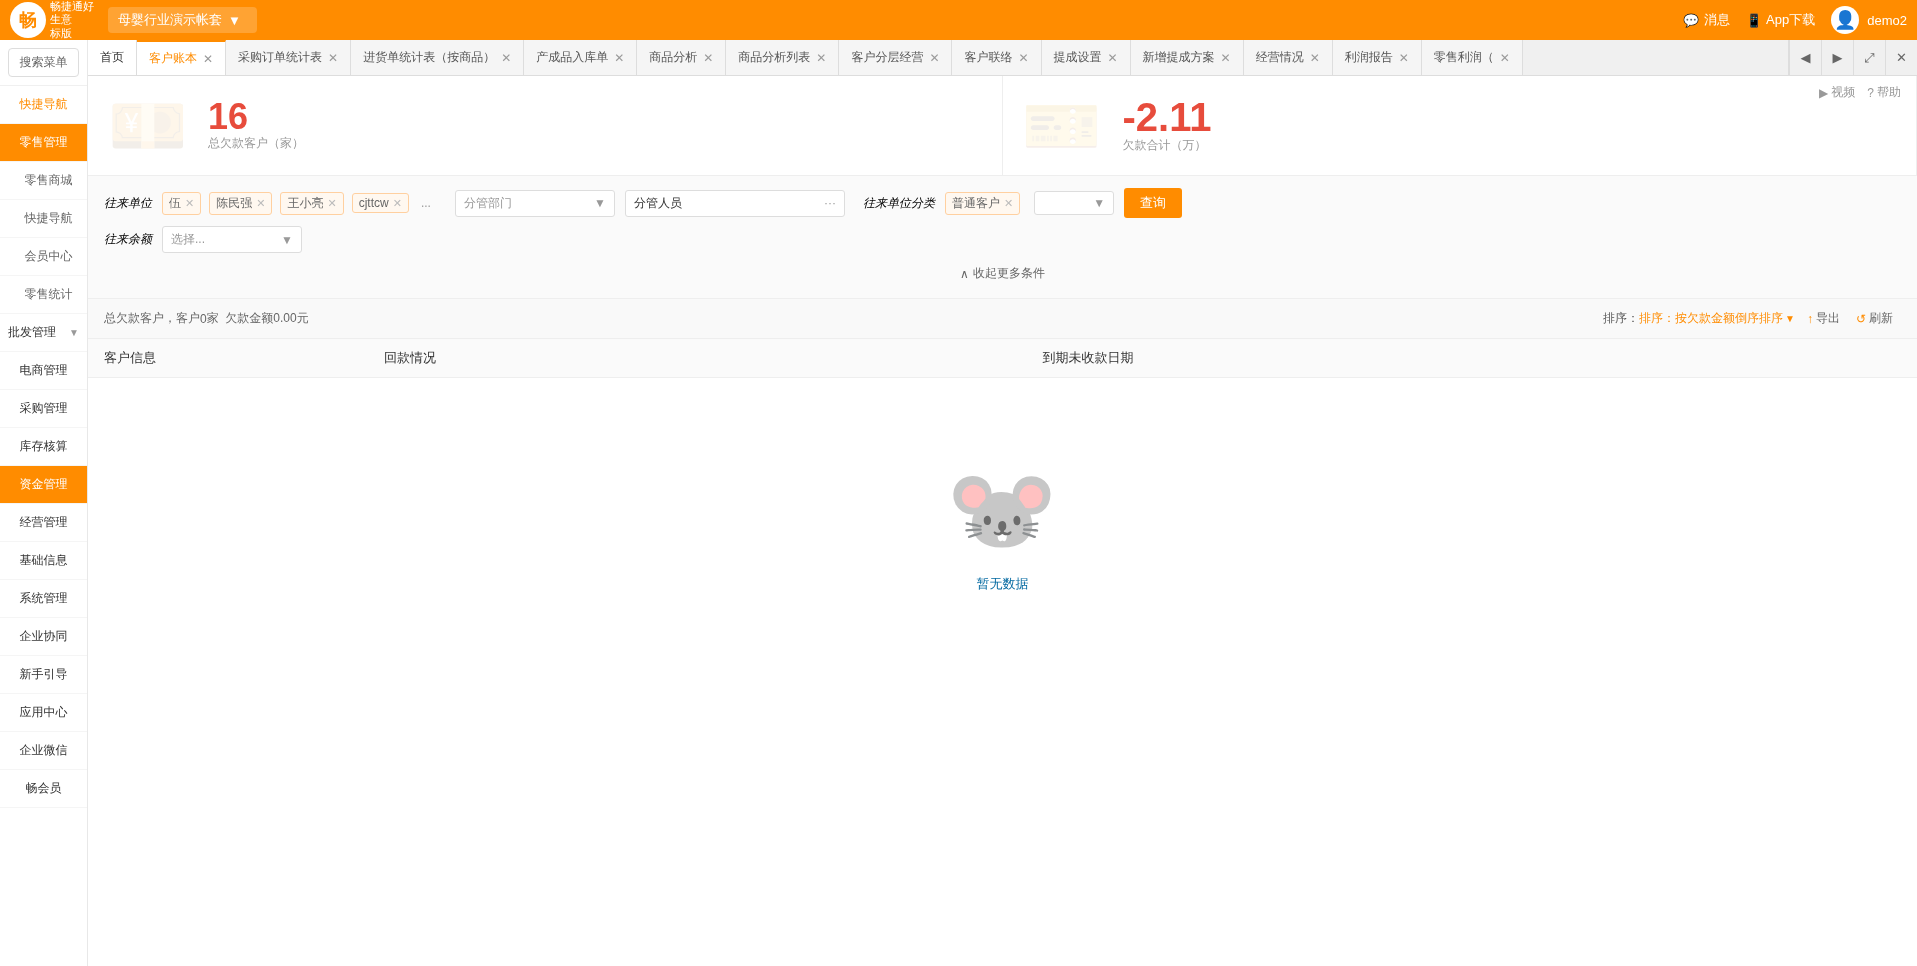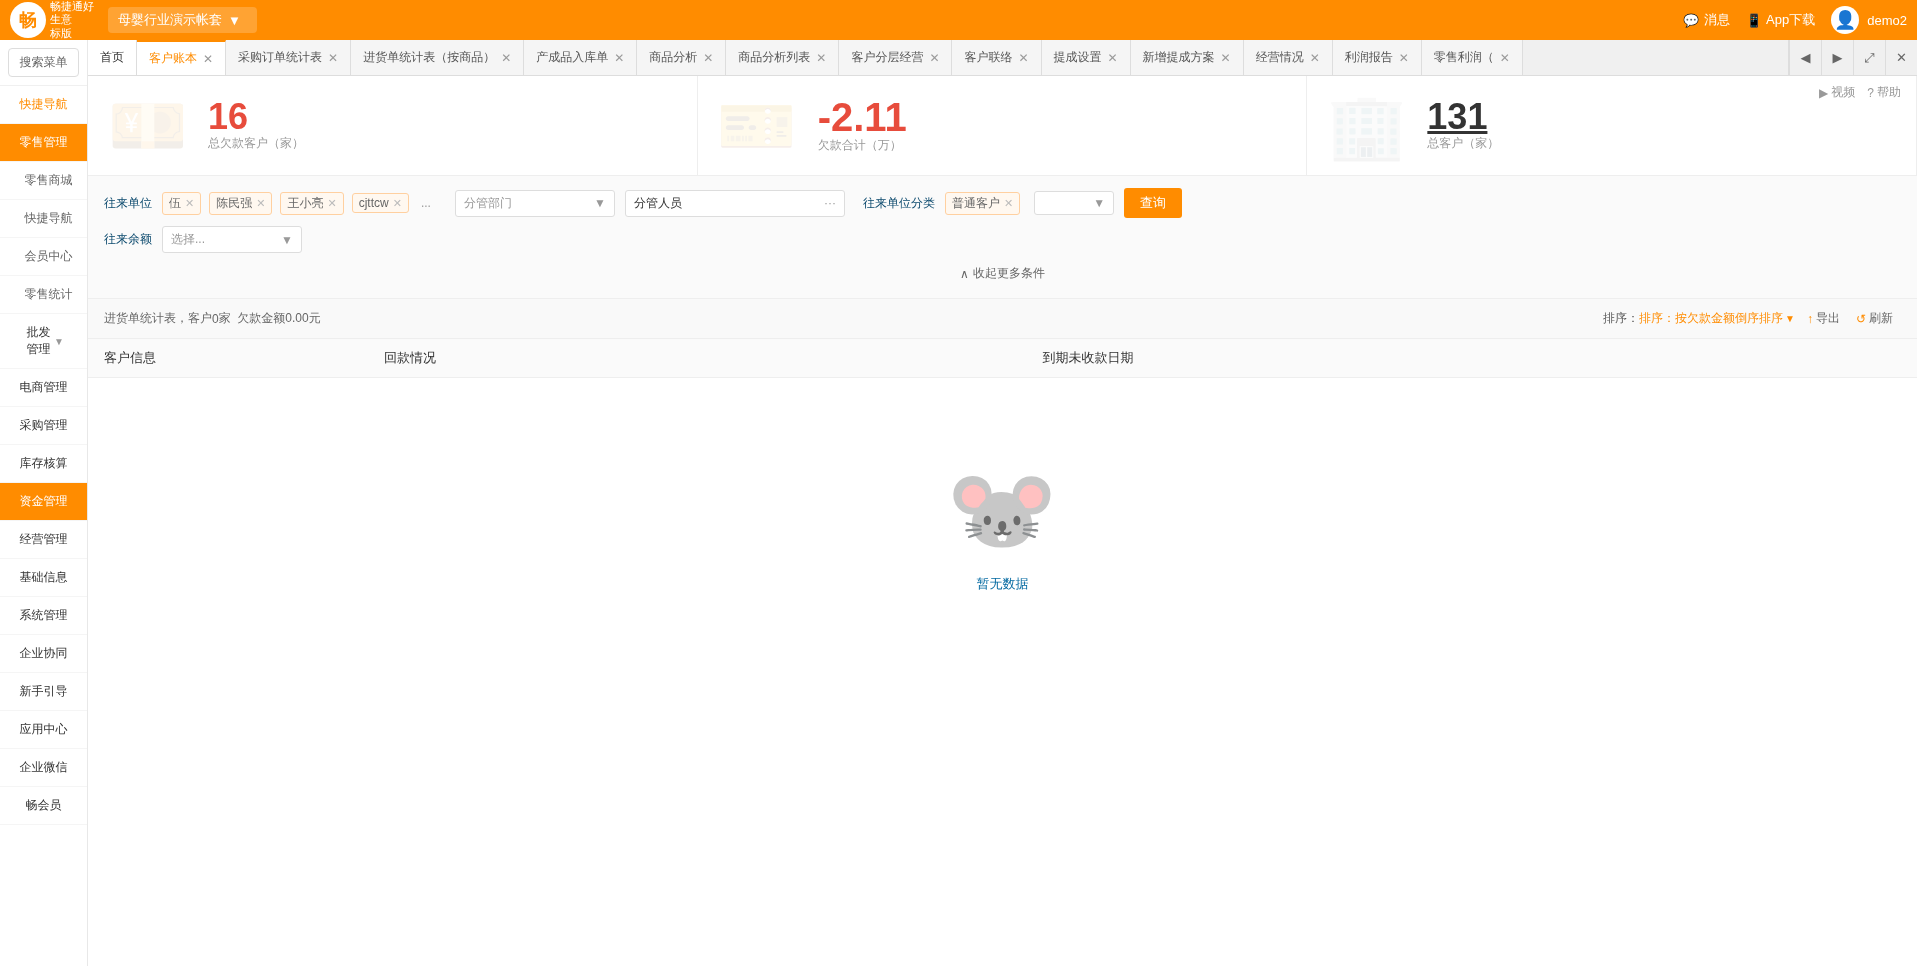--- a/index.html
+++ b/index.html
@@ -20,21 +20,21 @@
 
     
     .main-layout { display: flex; flex: 1; overflow: hidden; }
 
     
     .sidebar { width: 88px; background: #fff; flex-shrink: 0; display: flex; flex-direction: column; border-right: 1px solid #e8e8e8; overflow-y: auto; }
     .sidebar-search { padding: 8px; border-bottom: 1px solid #f0f0f0; }
     .sidebar-search-btn { width: 100%; background: none; border: 1px solid #ddd; border-radius: 4px; padding: 5px; font-size: 12px; color: #666; cursor: pointer; text-align: center; }
     .sidebar-nav-item { padding: 10px 6px; text-align: center; font-size: 12px; color: #333; cursor: pointer; border-bottom: 1px solid #f5f5f5; }
     .sidebar-nav-item.active { background: #ff8c00; color: #fff; }
-    .sidebar-nav-item.has-sub { display: flex; align-items: center; justify-content: space-between; padding: 10px 23px; }
+    .sidebar-nav-item.has-sub { display: flex; align-items: center; justify-content: space-between; padding: 10px 8px; }
     .sidebar-nav-item .sub-arrow { font-size: 10px; color: #999; }
 
     
     .content-area { flex: 1; display: flex; flex-direction: column; overflow: hidden; }
 
     
     .tab-bar { display: flex; align-items: center; background: #f0f0f0; border-bottom: 1px solid #ddd; height: 36px; overflow: hidden; flex-shrink: 0; }
     .tab-item { display: flex; align-items: center; padding: 0 12px; height: 36px; border-right: 1px solid #ddd; cursor: pointer; font-size: 12px; color: #555; white-space: nowrap; background: #f5f5f5; flex-shrink: 0; }
     .tab-item.active { background: #fff; color: #ff8c00; border-top: 2px solid #ff8c00; font-weight: 500; }
     .tab-item.home { background: #fff; color: #333; }
@@ -48,21 +48,21 @@
     .stats-row { display: flex; height: 100px; border-bottom: 1px solid #eee; }
     .stat-card { flex: 1; display: flex; align-items: center; padding: 20px 30px; border-right: 1px solid #eee; position: relative; }
     .stat-value { font-size: 36px; font-weight: bold; line-height: 1; }
     .stat-value.red { color: #e74c3c; }
     .stat-value.black { color: #333; text-decoration: underline; }
     .stat-label { font-size: 12px; color: #999; }
 
     
     .filter-area { padding: 12px 16px; border-bottom: 1px solid #eee; background: #fafafa; }
     .filter-row { display: flex; align-items: center; gap: 10px; margin-bottom: 8px; flex-wrap: wrap; }
-    .filter-label { font-size: 12px; color: #0c4a6e; white-space: nowrap; }
+    .filter-label { font-size: 12px; color: #000000; white-space: nowrap; font-style: italic; }
     .filter-tags { display: flex; flex-wrap: wrap; gap: 4px; align-items: center; }
     .filter-more { color: #999; font-size: 12px; cursor: pointer; padding: 2px 4px; }
     .filter-select { display: flex; align-items: center; border: 1px solid #ddd; border-radius: 3px; background: #fff; padding: 4px 8px; min-width: 160px; cursor: pointer; font-size: 12px; }
     .filter-select-wide { min-width: 220px; }
     .filter-select .arrow { margin-left: auto; color: #999; }
     .filter-collapse { display: flex; align-items: center; justify-content: center; padding: 4px; color: #666; font-size: 12px; cursor: pointer; }
 
     
     .results-bar { display: flex; align-items: center; padding: 8px 16px; background: #f9f9f9; border-bottom: 1px solid #eee; font-size: 12px; color: #666; }
     .results-bar-spacer { flex: 1; }
@@ -281,27 +281,20 @@
             </div>
 
             <div class="stat-card">
               <div style="position:absolute;left:20px;top:50%;transform:translateY(-50%);opacity:0.1;font-size:64px;color:#ff8c00;">🎫</div>
               <div style="margin-left:90px;">
                 <div class="stat-value red" style="font-size:40px;font-weight:bold;color:#e74c3c;">-2.11</div>
                 <div class="stat-label">欠款合计（万）</div>
               </div>
             </div>
 
-            <div class="stat-card">
-              <div style="position:absolute;left:20px;top:50%;transform:translateY(-50%);opacity:0.1;font-size:64px;color:#aad4f5;">🏢</div>
-              <div style="margin-left:90px;">
-                <div class="stat-value black" style="font-size:36px;font-weight:bold;color:#333;text-decoration:underline;cursor:pointer;">131</div>
-                <div class="stat-label">总客户（家）</div>
-              </div>
-            </div>
           </div>
 
           <div class="filter-area">
             <div class="filter-row">
               <span class="filter-label">往来单位</span>
               <div class="filter-tags">
                 <span class="tag-x">
                   <span>伍</span>
                   <span class="x">✕</span>
                 </span>
@@ -354,21 +347,21 @@
 
             <div style="display:flex;justify-content:center;margin-top:4px;">
               <div class="filter-collapse">
                 <span style="margin-right:4px;">∧</span>
                 <span>收起更多条件</span>
               </div>
             </div>
           </div>
 
           <div class="results-bar">
-            <span>进货单统计表，客户</span>
+            <span>总欠款客户，客户</span>
             <span>0</span>
             <span>家</span>
             &nbsp;&nbsp;
             <span>欠款金额</span>
             <span>0.00元</span>
             <div class="results-bar-spacer"></div>
             <div class="sort-select">
               <span>排序：</span>
               <span style="color:#ff8c00;">排序：按欠款金额倒序排序</span>
               <span style="color:#ff8c00;margin-left:2px;font-size:10px;">▼</span>

